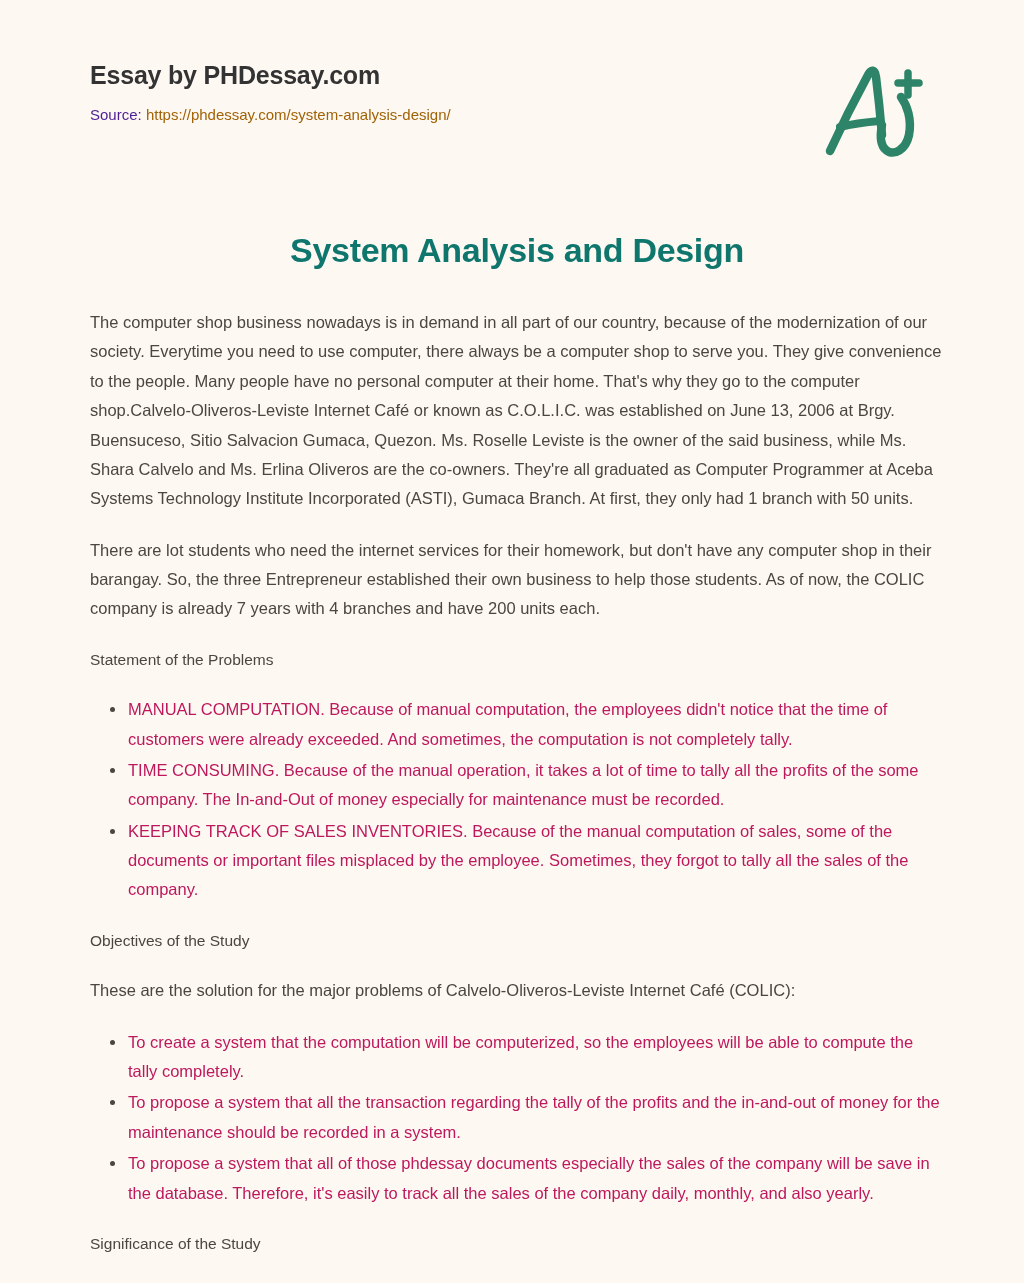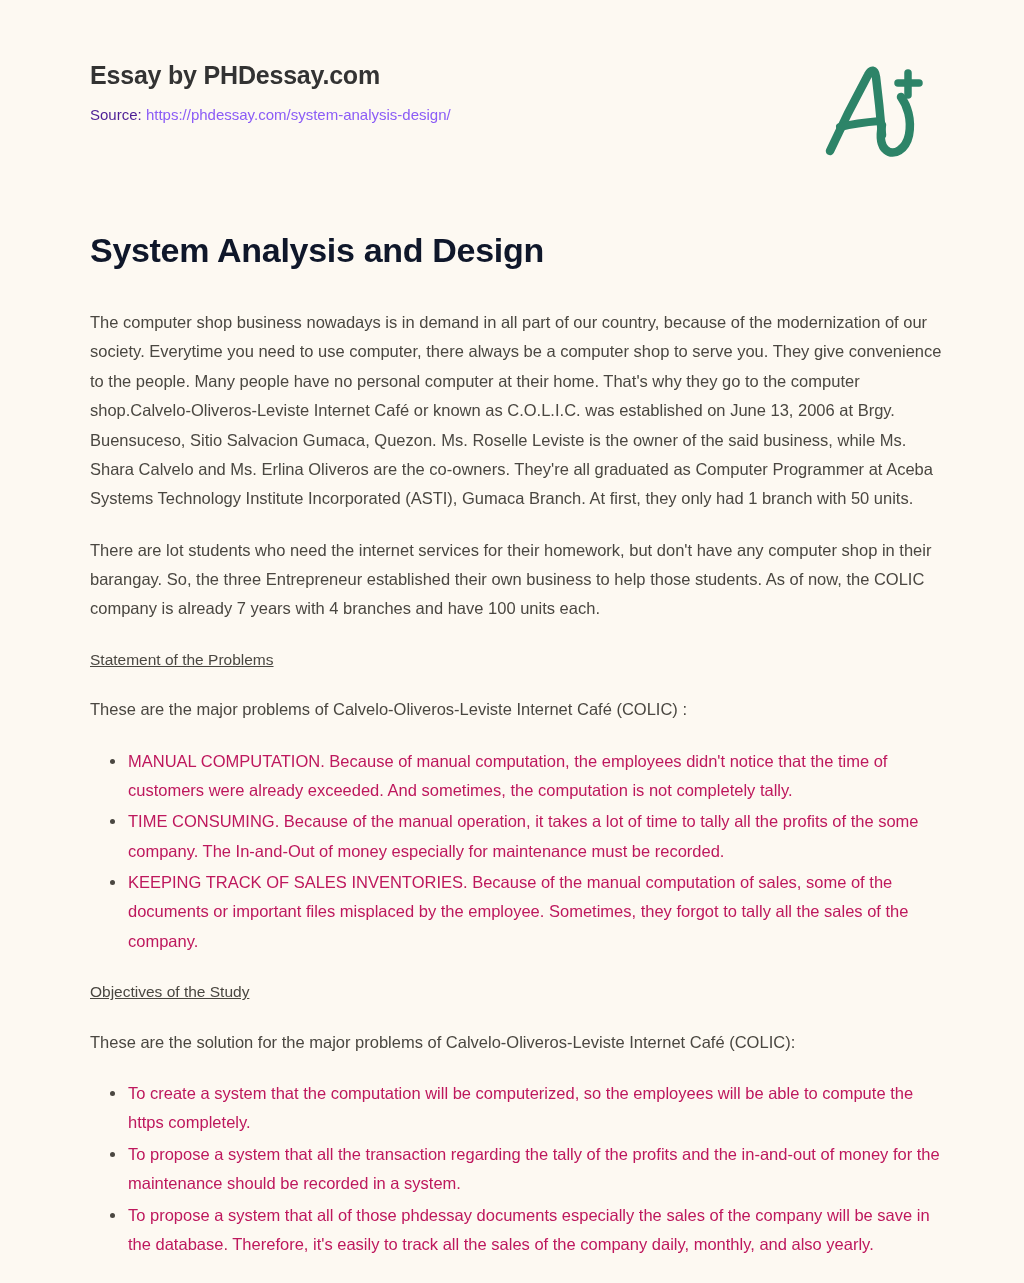--- a/index.html
+++ b/index.html
@@ -45,21 +45,21 @@
   .source-line {
     font-size: 15px;
     color: #8c8880;
     line-height: 1.2;
     white-space: nowrap;
   }
   .source-label {
     color: #4c1d95;
   }
   .source-url {
-    color: #8b5cf6;
+    color: #a16207;
     text-decoration: none;
   }
   .logo-wrap {
     width: 120px;
     height: 110px;
     margin-top: -6px;
     margin-right: 10px;
     display: flex;
     align-items: center;
     justify-content: center;
@@ -68,38 +68,38 @@
     display: block;
   }
 
   
   .article {
     padding: 0 80px 0 90px;
   }
   .doc-title {
     font-size: 34px;
     font-weight: bold;
-    color: #0f172a;
+    color: #0f766e;
     letter-spacing: -0.3px;
     margin: 65px 0 38px 0;
     line-height: 1.15;
+    text-align: center;
   }
   p.body-text {
     font-size: 16.5px;
     line-height: 1.78;
     color: #4a4741;
     margin: 8px 0 22px 0;
     max-width: 858px;
   }
   p.section-heading {
     font-size: 15.5px;
     line-height: 1.78;
     color: #4a4741;
     margin: 0 0 22px 0;
-    text-decoration: underline;
   }
   ul.bullets {
     list-style: none;
     margin: 0 0 22px 0;
     padding: 0;
   }
   ul.bullets li {
     position: relative;
     font-size: 16.5px;
     line-height: 1.78;
@@ -143,36 +143,35 @@
           <path d="M90 12 C 90 19, 90 28, 90 34" stroke-width="7.5"></path>
         </g>
       </svg>
     </div>
   </div>
 
   <div class="article">
     <h1 class="doc-title">System Analysis and Design</h1>
 
     <p class="body-text">The computer shop business nowadays is in demand in all part of our country, because of the modernization of our society. Everytime you need to use computer, there always be a computer shop to serve you. They give convenience to the people. Many people have no personal computer at their home. That's why they go to the computer shop.Calvelo-Oliveros-Leviste Internet Café or known as C.O.L.I.C. was established on June 13, 2006 at Brgy. Buensuceso, Sitio Salvacion Gumaca, Quezon. Ms. Roselle Leviste is the owner of the said business, while Ms. Shara Calvelo and Ms. Erlina Oliveros are the co-owners. They're all graduated as Computer Programmer at Aceba Systems Technology Institute Incorporated (ASTI), Gumaca Branch. At first, they only had 1 branch with 50 units.</p>
-    <p class="body-text">There are lot students who need the internet services for their homework, but don't have any computer shop in their barangay. So, the three Entrepreneur established their own business to help those students. As of now, the COLIC company is already 7 years with 4 branches and have 100 units each.</p>
+    <p class="body-text">There are lot students who need the internet services for their homework, but don't have any computer shop in their barangay. So, the three Entrepreneur established their own business to help those students. As of now, the COLIC company is already 7 years with 4 branches and have 200 units each.</p>
 
     <p class="section-heading">Statement of the Problems</p>
-    <p class="body-text">These are the major problems of Calvelo-Oliveros-Leviste Internet Café (COLIC) :</p>
 
     <ul class="bullets">
       <li>MANUAL COMPUTATION. Because of manual computation, the employees didn't notice that the time of customers were already exceeded. And sometimes, the computation is not completely tally.</li>
       <li>TIME CONSUMING. Because of the manual operation, it takes a lot of time to tally all the profits of the some company. The In-and-Out of money especially for maintenance must be recorded.</li>
       <li>KEEPING TRACK OF SALES INVENTORIES. Because of the manual computation of sales, some of the documents or important files misplaced by the employee. Sometimes, they forgot to tally all the sales of the company.</li>
     </ul>
 
     <p class="section-heading">Objectives of the Study</p>
     <p class="body-text">These are the solution for the major problems of Calvelo-Oliveros-Leviste Internet Café (COLIC):</p>
 
     <ul class="bullets">
-      <li>To create a system that the computation will be computerized, so the employees will be able to compute the https completely.</li>
+      <li>To create a system that the computation will be computerized, so the employees will be able to compute the tally completely.</li>
       <li>To propose a system that all the transaction regarding the tally of the profits and the in-and-out of money for the maintenance should be recorded in a system.</li>
       <li>To propose a system that all of those phdessay documents especially the sales of the company will be save in the database. Therefore, it's easily to track all the sales of the company daily, monthly, and also yearly.</li>
     </ul>
 
     <p class="section-heading">Significance of the Study</p>
 
   </div>
 
 </div>
 

